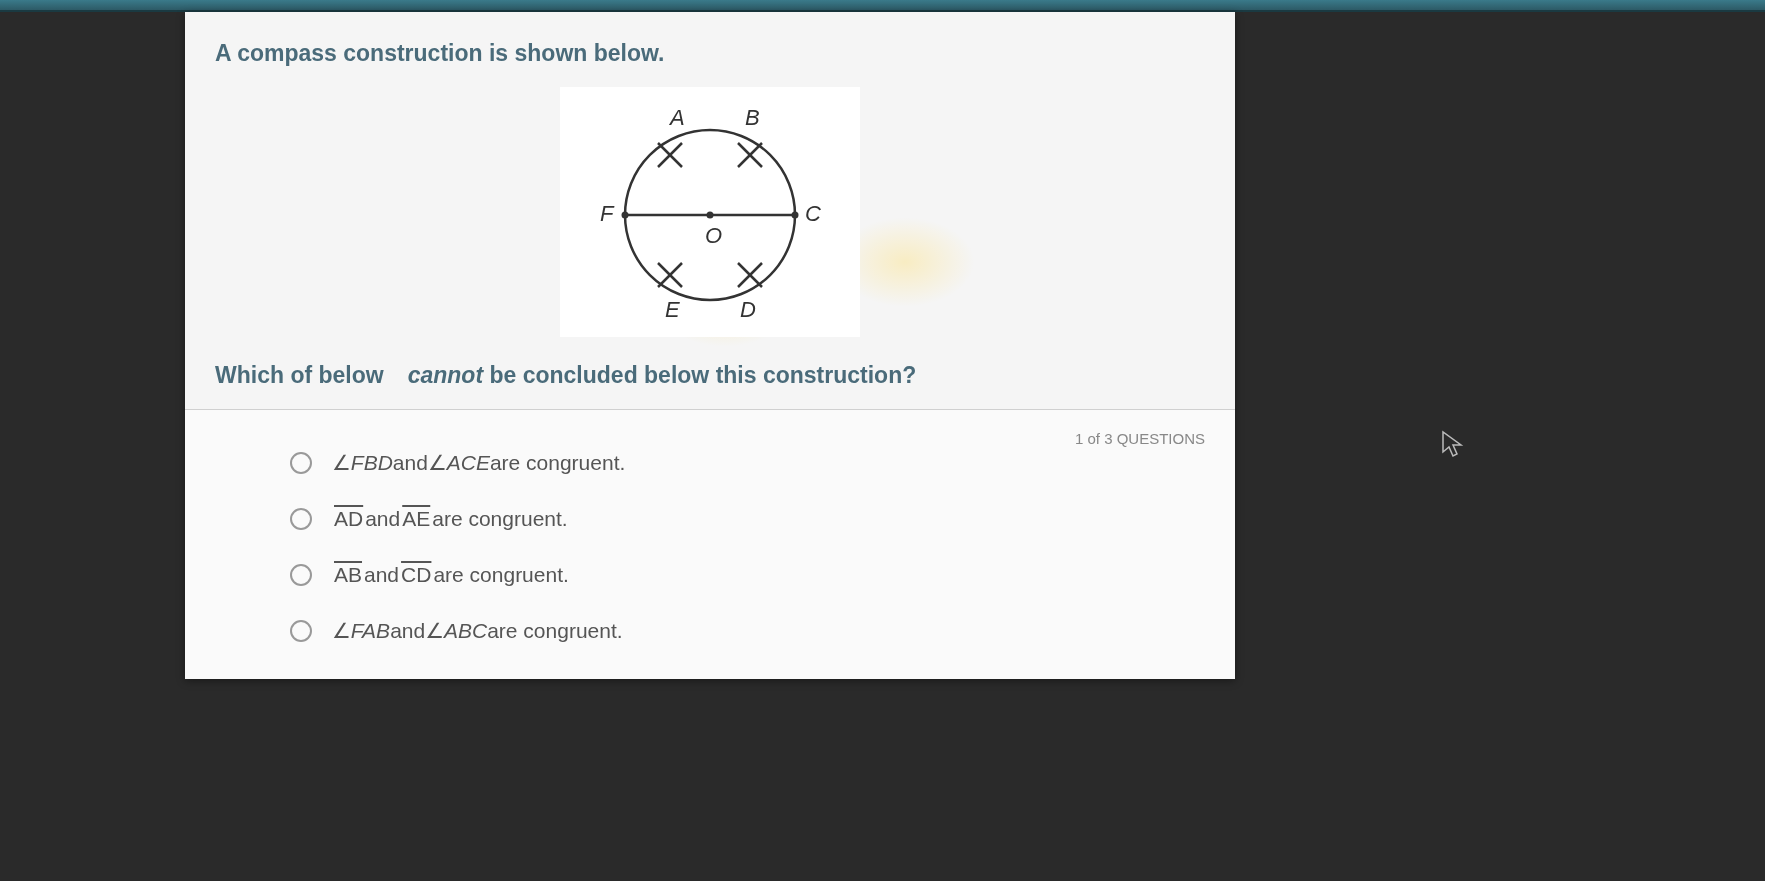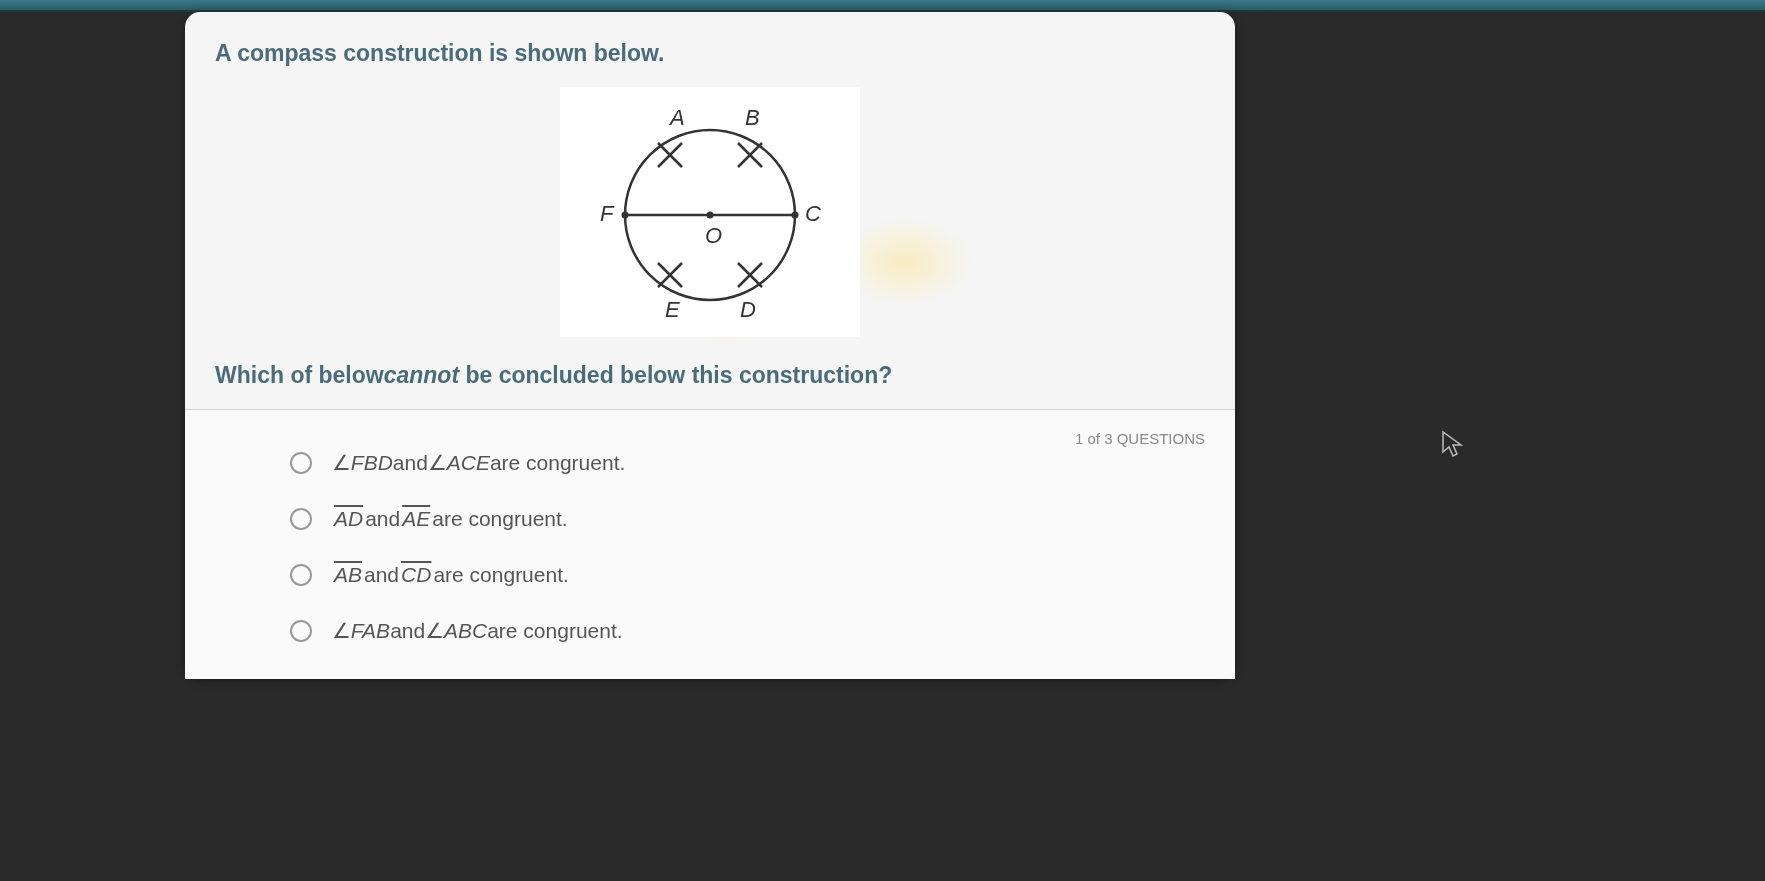--- a/index.html
+++ b/index.html
@@ -23,21 +23,21 @@
       height: 12px;
       background: linear-gradient(to bottom, #3a7a8a 0%, #2d5a66 100%);
       border-bottom: 2px solid #1a3a42;
     }
     .question-card {
       position: absolute;
       left: 185px;
       top: 12px;
       width: 1050px;
       background: #f5f5f5;
-      border-radius: 15px;
+      border-radius: 0;
       box-shadow: 0 2px 8px rgba(0,0,0,0.4);
     }
     .question-header {
       padding: 28px 30px 20px 30px;
     }
     .intro-text {
       color: #4a6b7a;
       font-size: 23px;
       font-weight: bold;
       margin-bottom: 20px;
@@ -54,20 +54,21 @@
       position: relative;
     }
     .question-text {
       color: #4a6b7a;
       font-size: 23px;
       font-weight: bold;
       margin-top: 18px;
     }
     .question-text .italic {
       font-style: italic;
+      margin-left: 24px;
     }
     .divider {
       height: 1px;
       background: #d0d0d0;
       width: 100%;
     }
     .answers-section {
       padding: 25px 36px 20px 30px;
       background: #fafafa;
       position: relative;
@@ -94,21 +95,20 @@
       margin-right: 20px;
       flex-shrink: 0;
     }
     .answer-text {
       display: flex;
       align-items: baseline;
       flex-wrap: wrap;
     }
     .seg-over {
       text-decoration: overline;
-      font-style: italic;
       padding: 0 2px;
     }
     .angle-sym {
       font-style: normal;
     }
     .ital {
       font-style: italic;
     }
     .cursor-icon {
       position: absolute;

